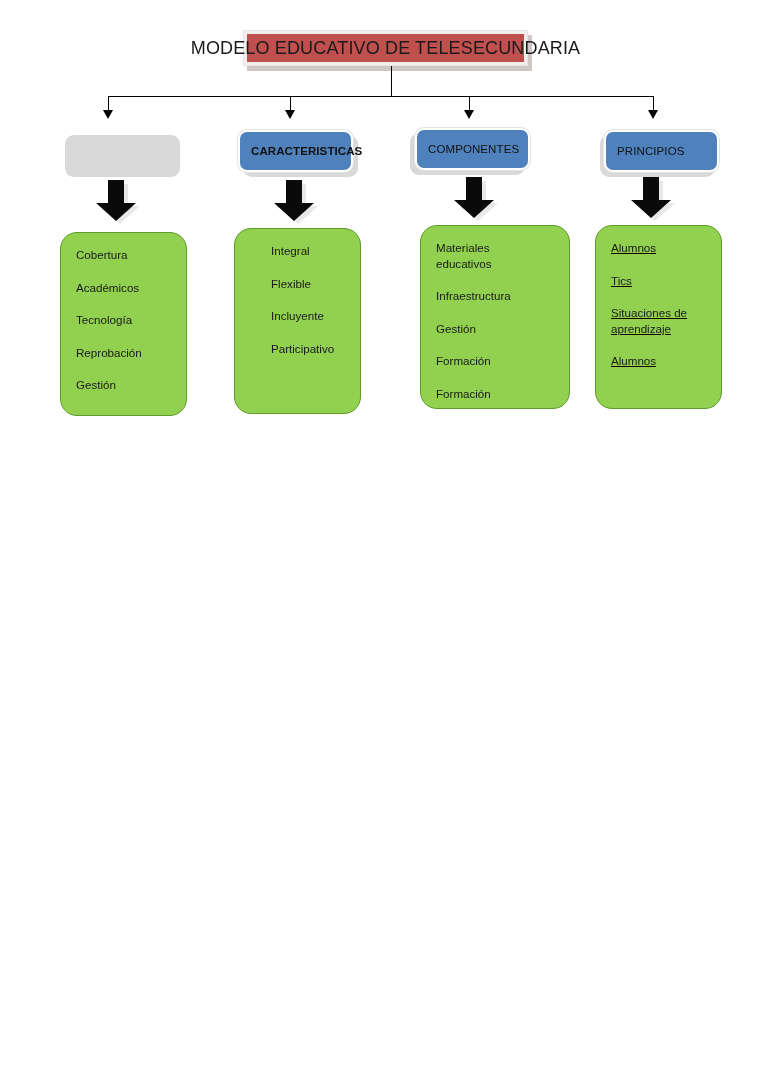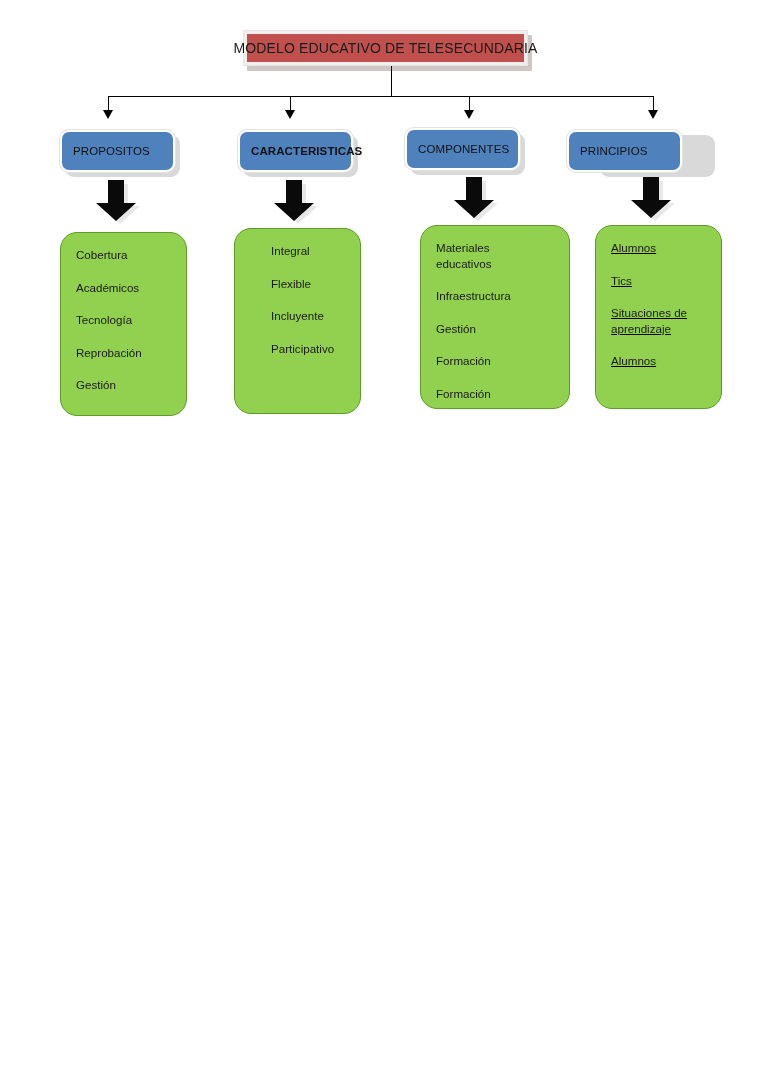--- a/index.html
+++ b/index.html
@@ -45,21 +45,21 @@
     width: 100%;
     height: 100%;
     background: #c0504d;
     box-sizing: border-box;
     display: flex;
     align-items: center;
     justify-content: center;
   }
   .title-text {
     color: #1a1a1a;
-    font-size: 14px;
+    font-size: 18px;
     letter-spacing: 0.15px;
     white-space: nowrap;
   }
 
   
   .conn {
     position: absolute;
     background: #000000;
   }
   .conn-v-main { width: 1px; }
@@ -149,36 +149,33 @@
   <div class="conn conn-drop" style="left:290px; top:96px; height:16px;"></div>
   <div class="arrowhead" style="left:285px; top:110px;"></div>
 
   <div class="conn conn-drop" style="left:469px; top:96px; height:16px;"></div>
   <div class="arrowhead" style="left:464px; top:110px;"></div>
 
   <div class="conn conn-drop" style="left:653px; top:96px; height:16px;"></div>
   <div class="arrowhead" style="left:648px; top:110px;"></div>
 
   <div class="blue-shadow" style="left:65px; top:135px;"></div>
-  <div class="blue-box" style="left:60px; top:130px;">
-    <span class="blue-label">PROPOSITOS</span>
-  </div>
 
   <div class="blue-shadow" style="left:243px; top:135px;"></div>
   <div class="blue-box" style="left:238px; top:130px;font-weight:bold;">
     <span class="blue-label">CARACTERISTICAS</span>
   </div>
 
   <div class="blue-shadow" style="left:410px; top:133px;"></div>
-  <div class="blue-box" style="left:405px; top:128px;text-align:center;">
+  <div class="blue-box" style="left:415px; top:128px;text-align:center;">
     <span class="blue-label">COMPONENTES</span>
   </div>
 
   <div class="blue-shadow" style="left:600px; top:135px;"></div>
-  <div class="blue-box" style="left:567px; top:130px;">
+  <div class="blue-box" style="left:604px; top:130px;">
     <span class="blue-label">PRINCIPIOS</span>
   </div>
 
   <div class="block-arrow" style="left:90px; top:178px;">
     <svg width="54" height="48" viewBox="0 0 54 48">
       <polygon points="22,6 38,6 38,28 50,28 30,46 10,28 22,28" fill="#e8e8e8"></polygon>
       <polygon points="18,2 34,2 34,25 46,25 26,43 6,25 18,25" fill="#0a0a0a"></polygon>
     </svg>
   </div>
 

